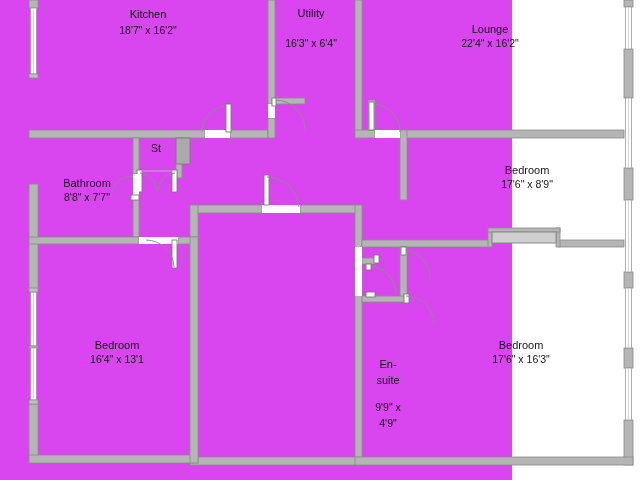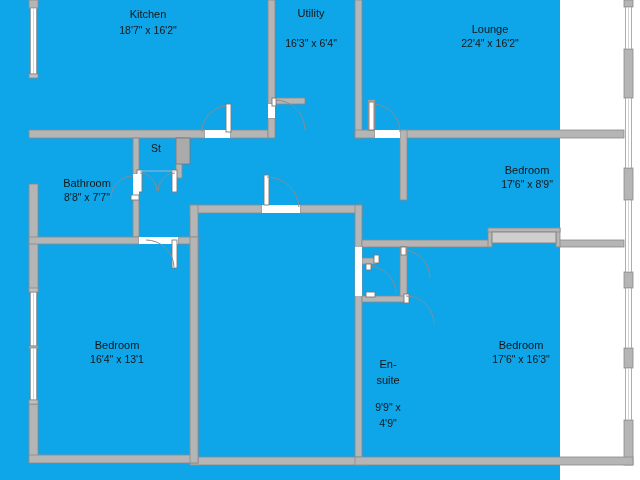--- a/index.html
+++ b/index.html
@@ -8,23 +8,23 @@
     background: #ffffff;
   }
   body {
     width: 640px;
     height: 480px;
     overflow: hidden;
     font-family: "Liberation Sans", sans-serif;
   }
   #plan-root {
     position: relative;
-    width: 560px;
+    width: 512px;
     height: 480px;
-    background: #0ea5e9;
+    background: #d946ef;
   }
   svg#floorplan {
     display: block;
     width: 640px;
     height: 480px;
   }
   .wall {
     fill: #b5b5b5;
     stroke: #8a8a8a;
     stroke-width: 0.8;

